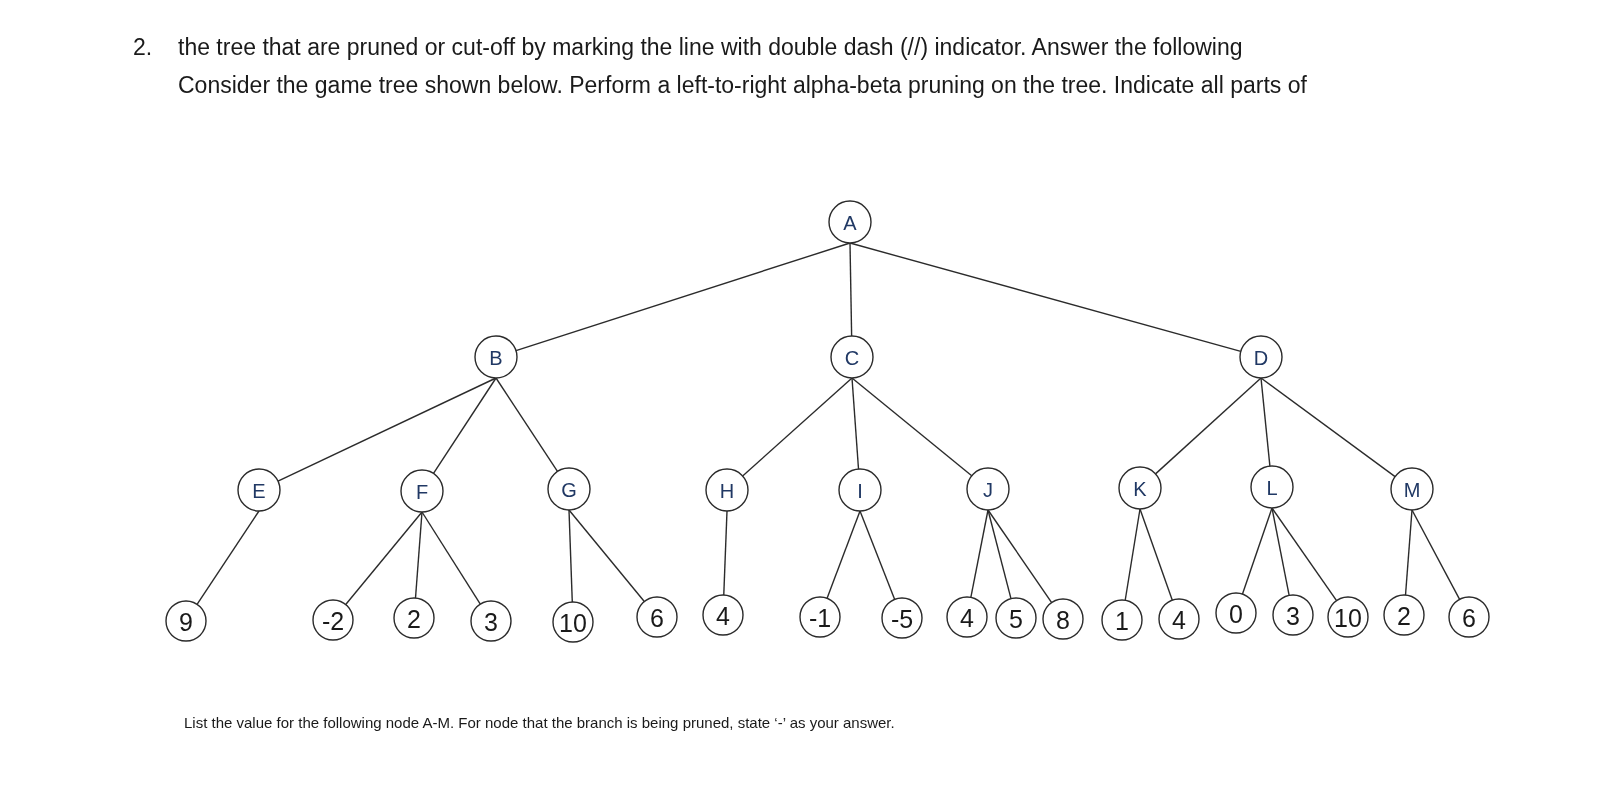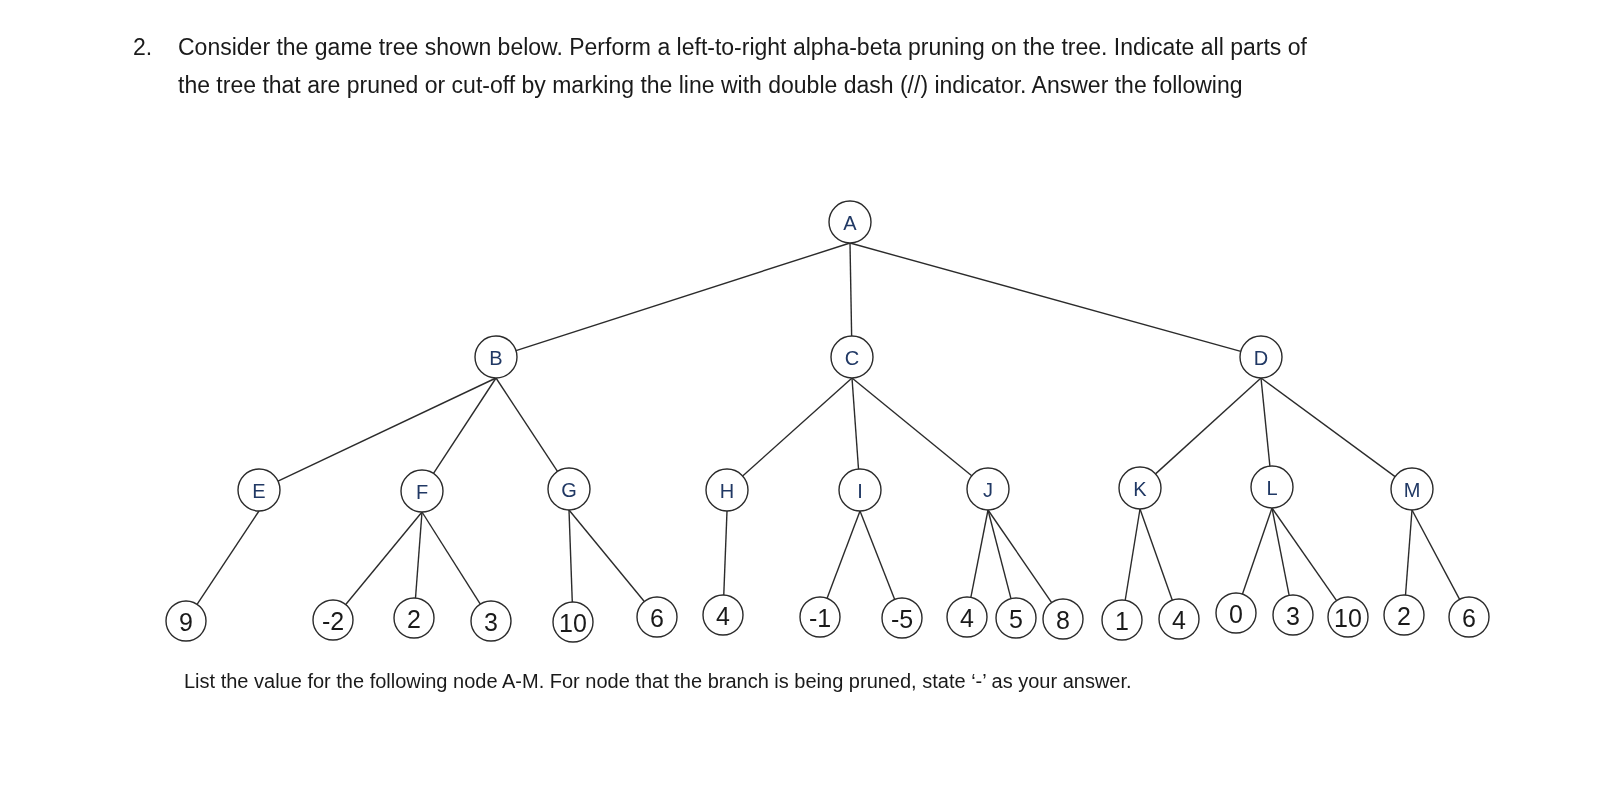--- a/index.html
+++ b/index.html
@@ -36,37 +36,37 @@
   .tree-wrap {
     position: absolute;
     left: 0;
     top: 0;
     width: 1620px;
     height: 798px;
   }
   .footer-text {
     position: absolute;
     left: 184px;
-    top: 662px;
-    font-size: 20px;
+    top: 704px;
+    font-size: 15px;
     line-height: 38px;
     white-space: nowrap;
   }
   svg text { user-select: none; }
 </style>
 </head>
 <body>
 
 <div class="page">
 
   <div class="question">
     <div class="q-num">2.</div>
     <div class="q-text">
+      <div class="q-line">the tree that are pruned or cut-off by marking the line with double dash (//) indicator. Answer the following</div>
       <div class="q-line">Consider the game tree shown below. Perform a left-to-right alpha-beta pruning on the tree. Indicate all parts of</div>
-      <div class="q-line">the tree that are pruned or cut-off by marking the line with double dash (//) indicator. Answer the following</div>
     </div>
   </div>
 
   <div class="tree-wrap" id="tree"><svg width="1620" height="798">
         <line x1="850" y1="243" x2="515.9890717149914" y2="350.5628413121214" stroke="#2b2b2b" stroke-width="1.4"></line>
         <line x1="850" y1="243" x2="851.6316356318911" y2="336.00323101778974" stroke="#2b2b2b" stroke-width="1.4"></line>
         <line x1="850" y1="243" x2="1240.7640091719982" y2="351.38709743456883" stroke="#2b2b2b" stroke-width="1.4"></line>
         <line x1="496" y1="378" x2="277.9866430473351" y2="481.0274091928205" stroke="#2b2b2b" stroke-width="1.4"></line>
         <line x1="496" y1="378" x2="433.5048001944574" y2="473.4318591625177" stroke="#2b2b2b" stroke-width="1.4"></line>
         <line x1="496" y1="378" x2="557.4609567808419" y2="471.454331543472" stroke="#2b2b2b" stroke-width="1.4"></line>

